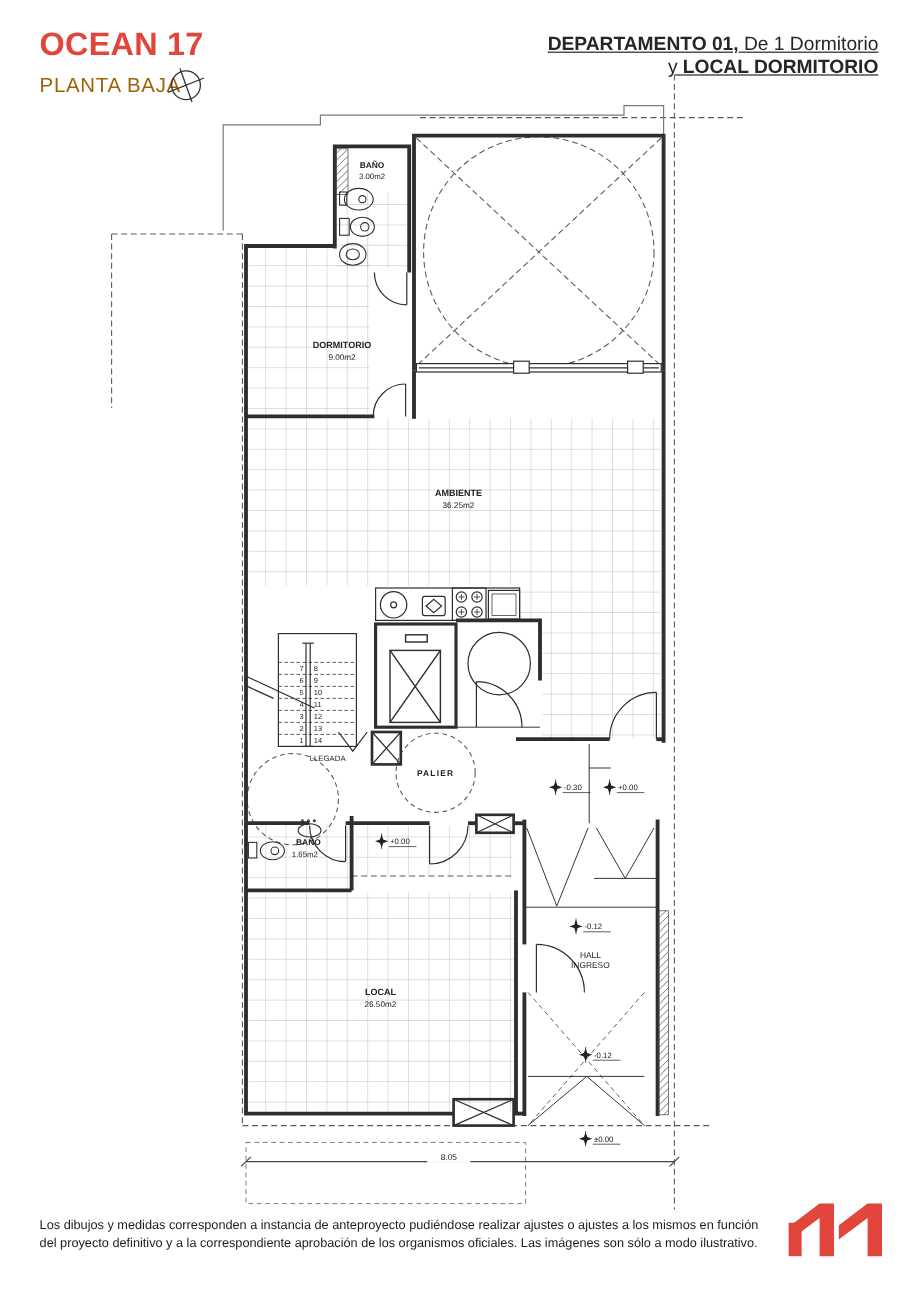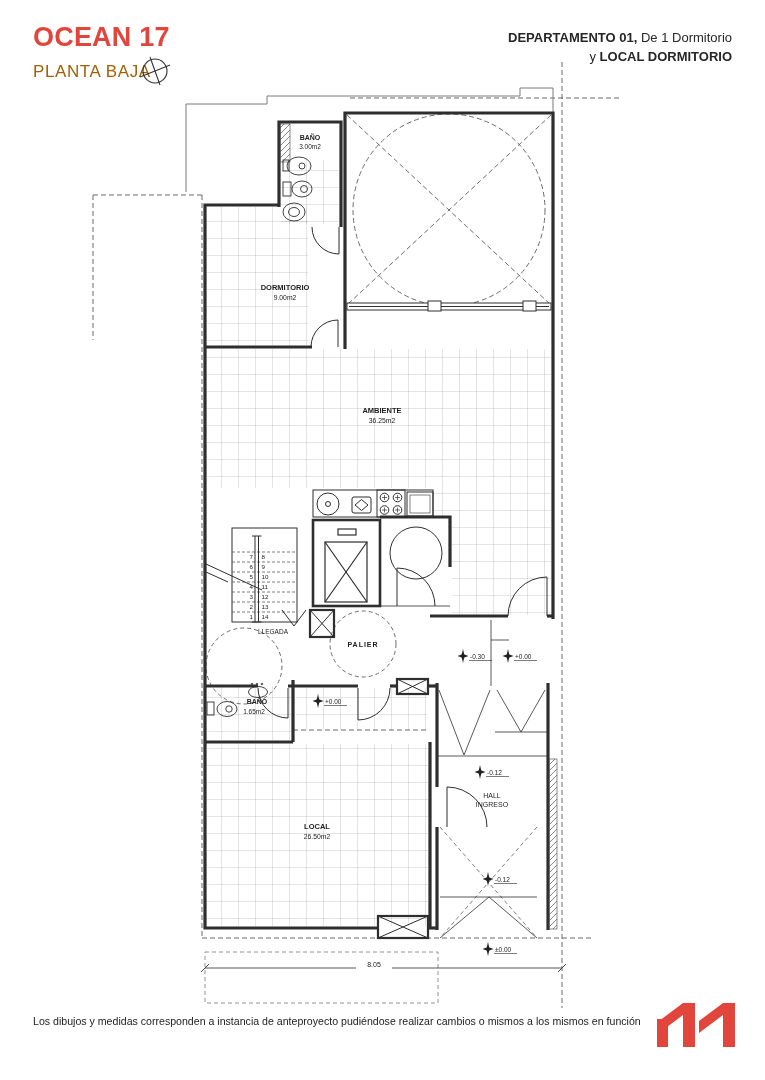--- a/index.html
+++ b/index.html
@@ -2,21 +2,21 @@
 <html><head>
 <meta charset="utf-8">
 <style>
   html,body{margin:0;padding:0;background:#e8e8e8;}
   .page{position:relative;width:765px;height:1080px;background:#ffffff;
         font-family:"Liberation Sans",sans-serif;overflow:hidden;margin:0 auto;}
   .hdr-left{position:absolute;left:33px;top:22px;}
   .project-title{font-size:27px;font-weight:bold;color:#E2453C;letter-spacing:.2px;}
   .floor-label{font-size:17px;color:#a16207;margin-top:9px;letter-spacing:.6px;}
   .hdr-right{position:absolute;right:33px;top:28px;text-align:right;color:#262626;
-             font-size:13px;line-height:19px;}
+             font-size:16px;line-height:19px;text-decoration:underline;}
   .b{font-weight:bold;}
   .plan-svg{position:absolute;left:0;top:0;}
   .ftr{position:absolute;left:33px;top:1014px;width:610px;color:#1c1c1c;
        font-size:10.6px;line-height:15px;}
   .logo{position:absolute;left:657px;top:1001px;}
   svg text{font-family:"Liberation Sans",sans-serif;fill:#222;}
   .room-name{font-weight:bold;}
 </style>
 </head>
 <body>
@@ -296,21 +296,22 @@
     <g>
       <line x1="205" y1="968" x2="562" y2="968" stroke="#444" stroke-width="0.9"></line>
       <line x1="201" y1="972" x2="209" y2="964" stroke="#444" stroke-width="1"></line>
       <line x1="558" y1="972" x2="566" y2="964" stroke="#444" stroke-width="1"></line>
       <rect x="356" y="958" width="36" height="11" fill="#ffffff"></rect>
       <text x="374" y="966.5" font-size="7" text-anchor="middle">8.05</text>
     </g>
   </svg>
 
   <div class="ftr">
-    <div>Los dibujos y medidas corresponden a instancia de anteproyecto pudiéndose realizar cambios o mismos a los mismos en función</div>
+    <div>Los dibujos y medidas corresponden a instancia de anteproyecto pudiéndose realizar ajustes o ajustes a los mismos en función</div>
+    <div>del proyecto definitivo y a la correspondiente aprobación de los organismos oficiales. Las imágenes son sólo a modo ilustrativo.</div>
   </div>
 
   <svg class="logo" width="92" height="46" viewBox="0 0 92 46">
     <g fill="#E2453C">
       <rect x="0" y="18" width="11" height="28"></rect>
       <path d="M40,2 H52 V46 H40 V14 L16,32 V20 L40,2 Z" transform="translate(-14,0)"></path>
       <path d="M40,2 H52 V46 H40 V14 L16,32 V20 L40,2 Z" transform="translate(26,0)"></path>
     </g>
   </svg>
 

